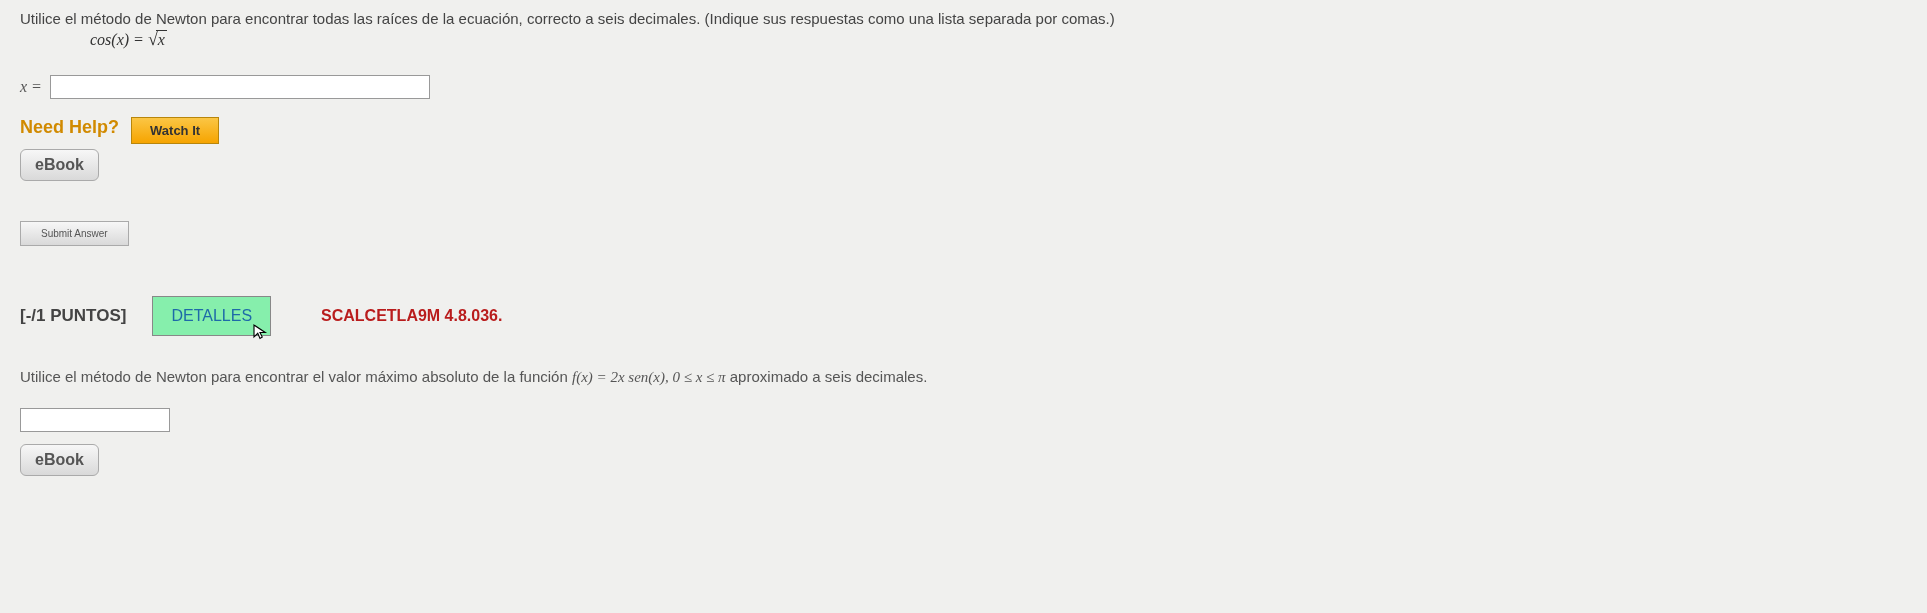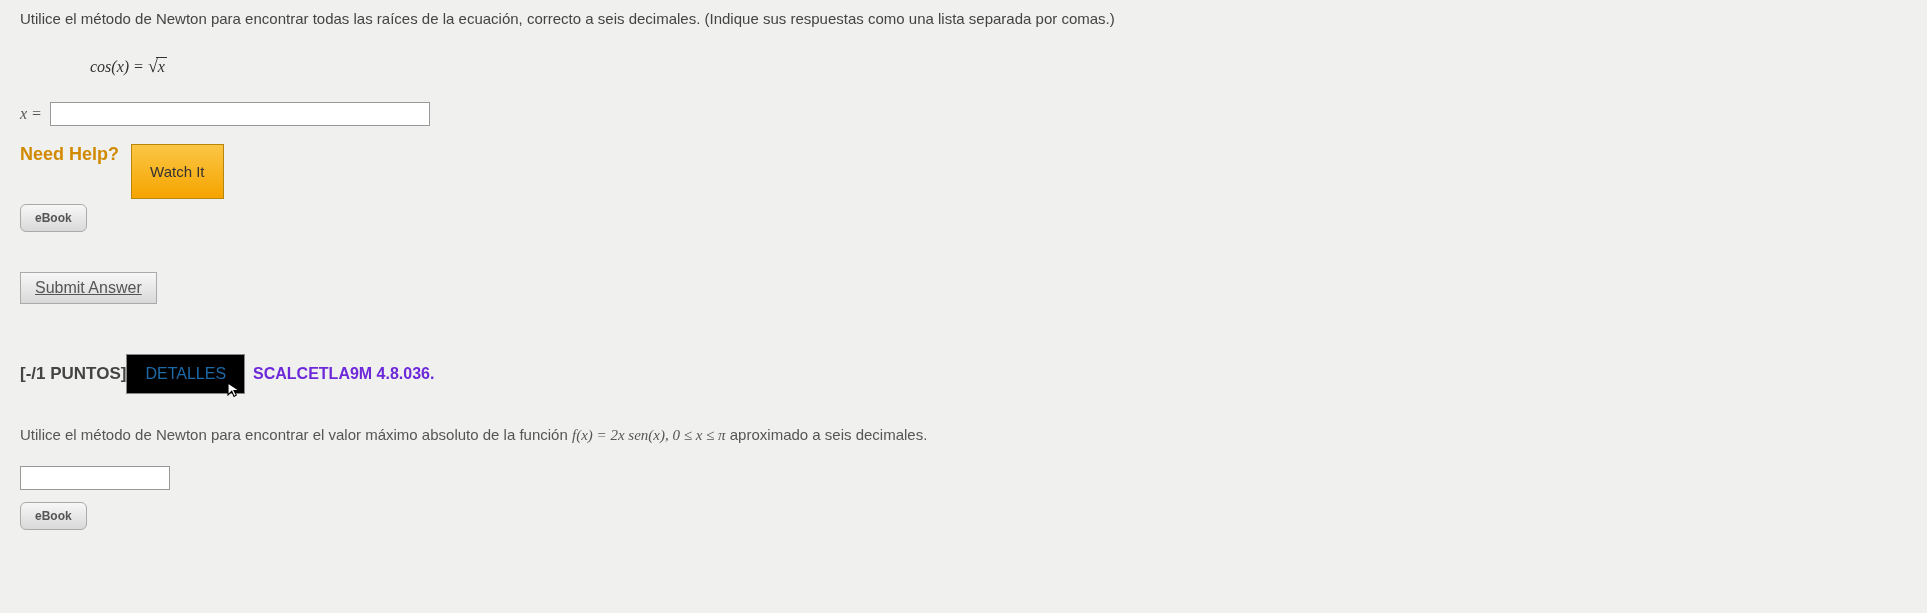--- a/index.html
+++ b/index.html
@@ -12,21 +12,21 @@
       background: #f0f0ee;
       padding: 8px 20px;
       width: 1927px;
       font-size: 14px;
       color: #333;
     }
     .question-text {
       color: #444;
       font-size: 15px;
       line-height: 1.4;
-      margin-bottom: 27px;
+      margin-bottom: 0;
     }
     .equation {
       margin-left: 70px;
       margin-bottom: 25px;
       font-size: 16px;
       color: #333;
       font-family: 'Times New Roman', serif;
       font-style: italic;
     }
     .equation .sqrt-wrap {
@@ -69,75 +69,74 @@
       margin-bottom: 5px;
     }
     .need-help-label {
       font-weight: bold;
       color: #d18a00;
       font-size: 18px;
     }
     .watch-it-btn {
       background: linear-gradient(#fbc645, #f6a400);
       border: 1px solid #b8860b;
-      padding: 18px 18px;
-      font-size: 15px;
+      padding: 5px 18px;
+      font-size: 13px;
       color: #333;
-      font-weight: normal;
+      font-weight: bold;
       cursor: pointer;
     }
     .ebook-btn {
       background: linear-gradient(#f7f7f7, #d9d9d9);
       border: 1px solid #aaa;
       border-radius: 6px;
       padding: 6px 14px;
-      font-size: 12px;
+      font-size: 16px;
       color: #555;
       font-weight: bold;
       cursor: pointer;
       margin-bottom: 40px;
       display: inline-block;
       text-align: right;
     }
     .submit-btn {
       background: linear-gradient(#f7f7f7, #d9d9d9);
       border: 1px solid #aaa;
-      padding: 6px 14px;
-      font-size: 16px;
+      padding: 6px 20px;
+      font-size: 10px;
       color: #555;
       cursor: pointer;
       margin-bottom: 50px;
       display: inline-block;
-      text-decoration: underline;
     }
     .q-header-row {
       display: flex;
       align-items: center;
-      gap: 0;
+      gap: 26px;
       margin-bottom: 30px;
     }
     .points-label {
       font-weight: bold;
       font-size: 17px;
       color: #444;
     }
     .tab-btn {
       border: 1px solid #888;
-      background: #000000;
+      background: #86efac;
       padding: 10px 18px;
       font-size: 16px;
       color: #1e6aa8;
       cursor: pointer;
       font-weight: 500;
     }
     .question-id {
       font-size: 16px;
-      color: #6d28d9;
-      font-weight: bold;
-      margin-left: 8px;
+      color: #b91c1c;
+      font-weight: bold;
+      margin-left: 24px;
     }
     .question2-text {
       color: #555;
       font-size: 15px;
       line-height: 1.4;
       margin-bottom: 20px;
     }
     .func {
       font-family: 'Times New Roman', serif;
       font-style: italic;

